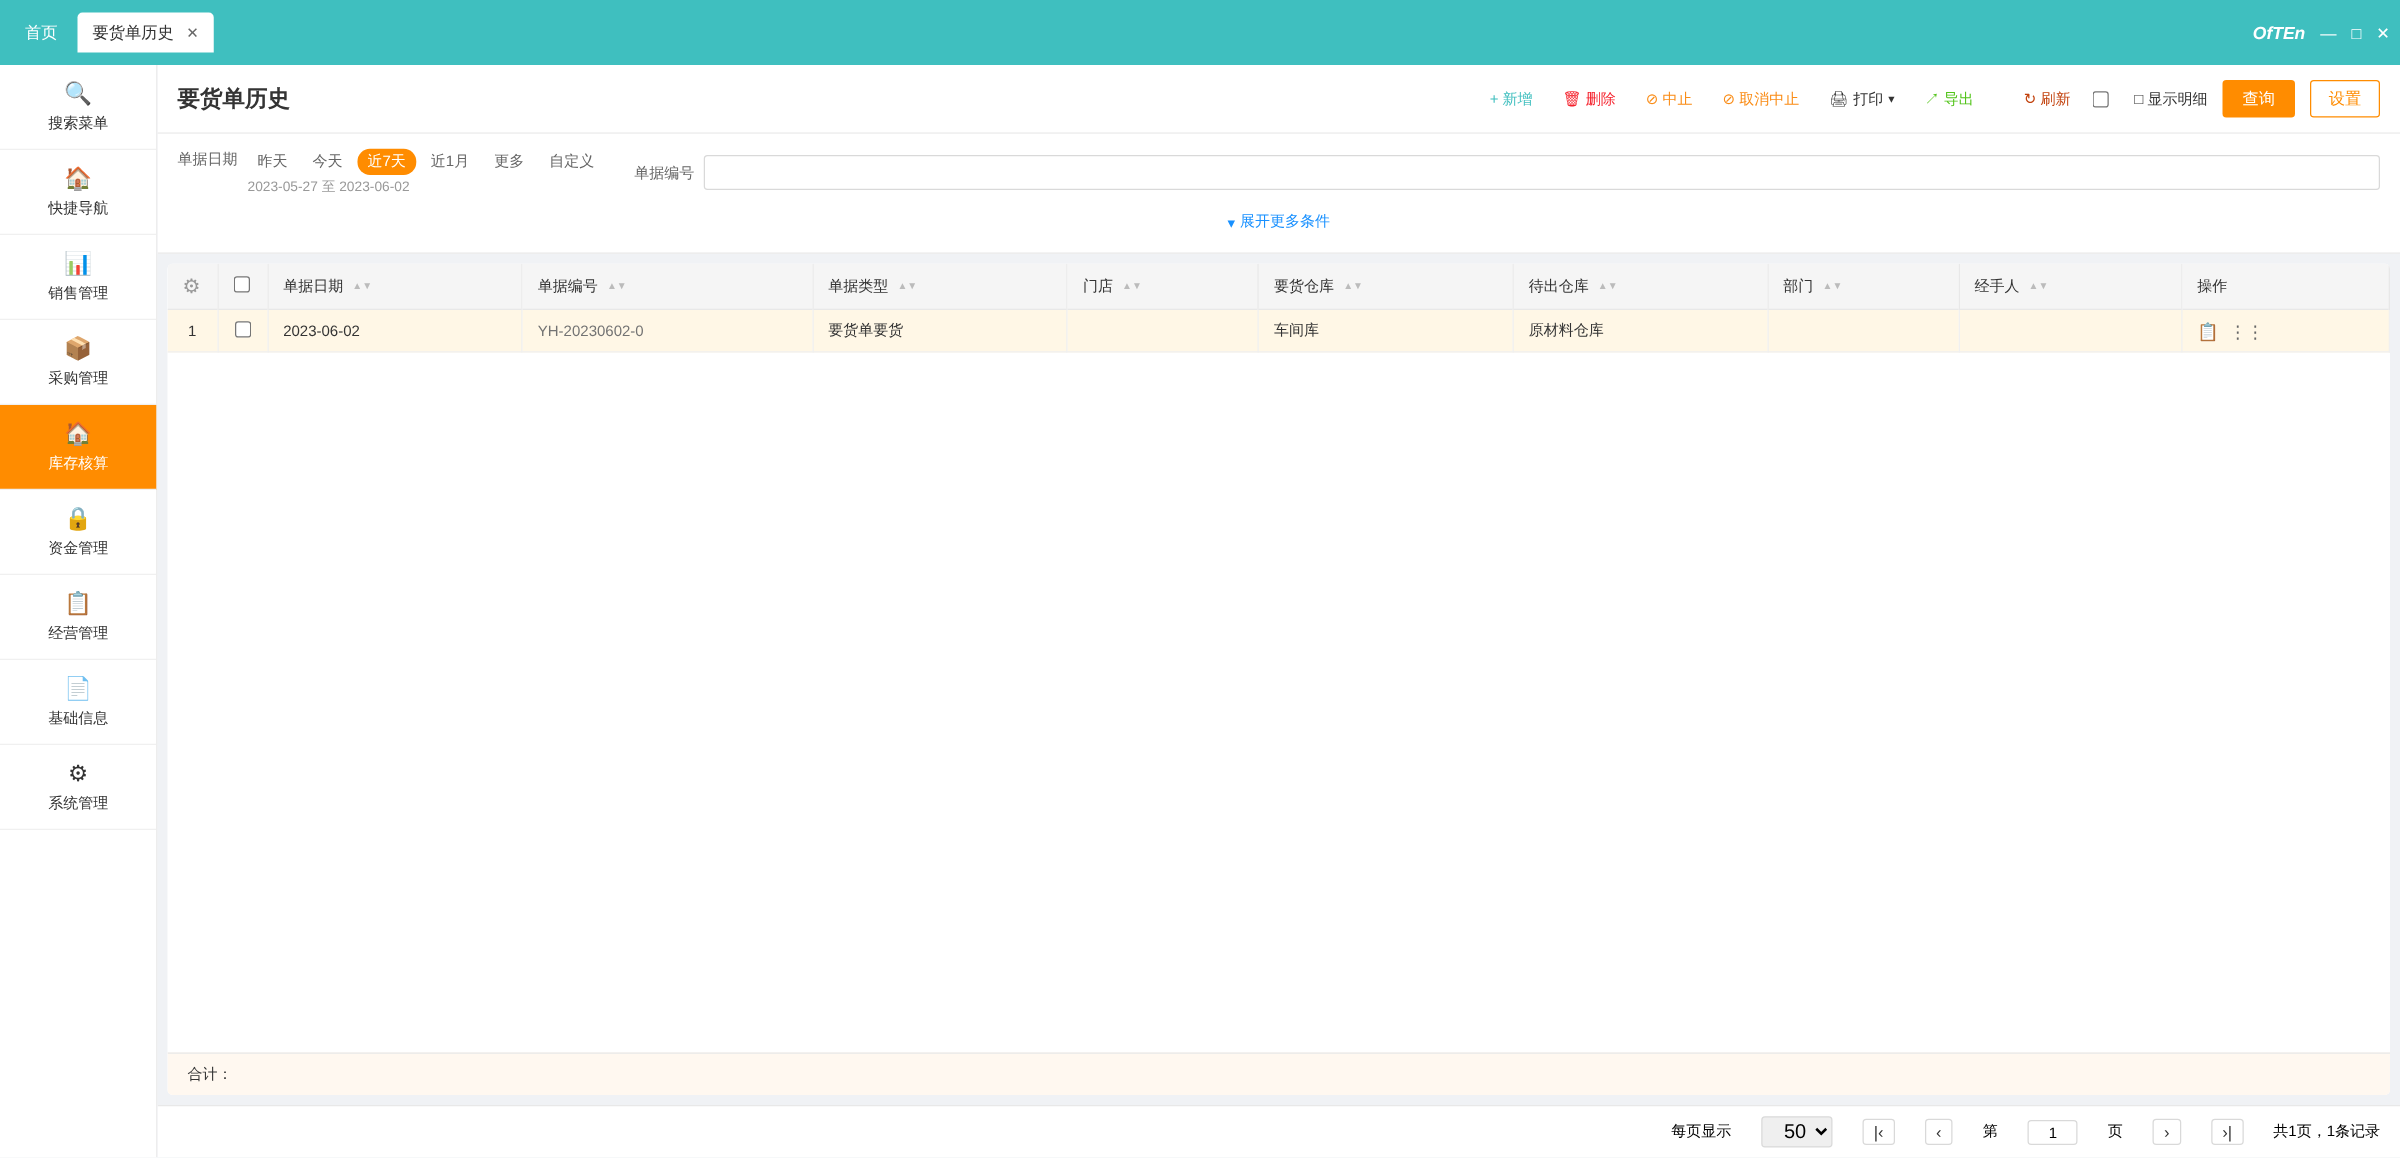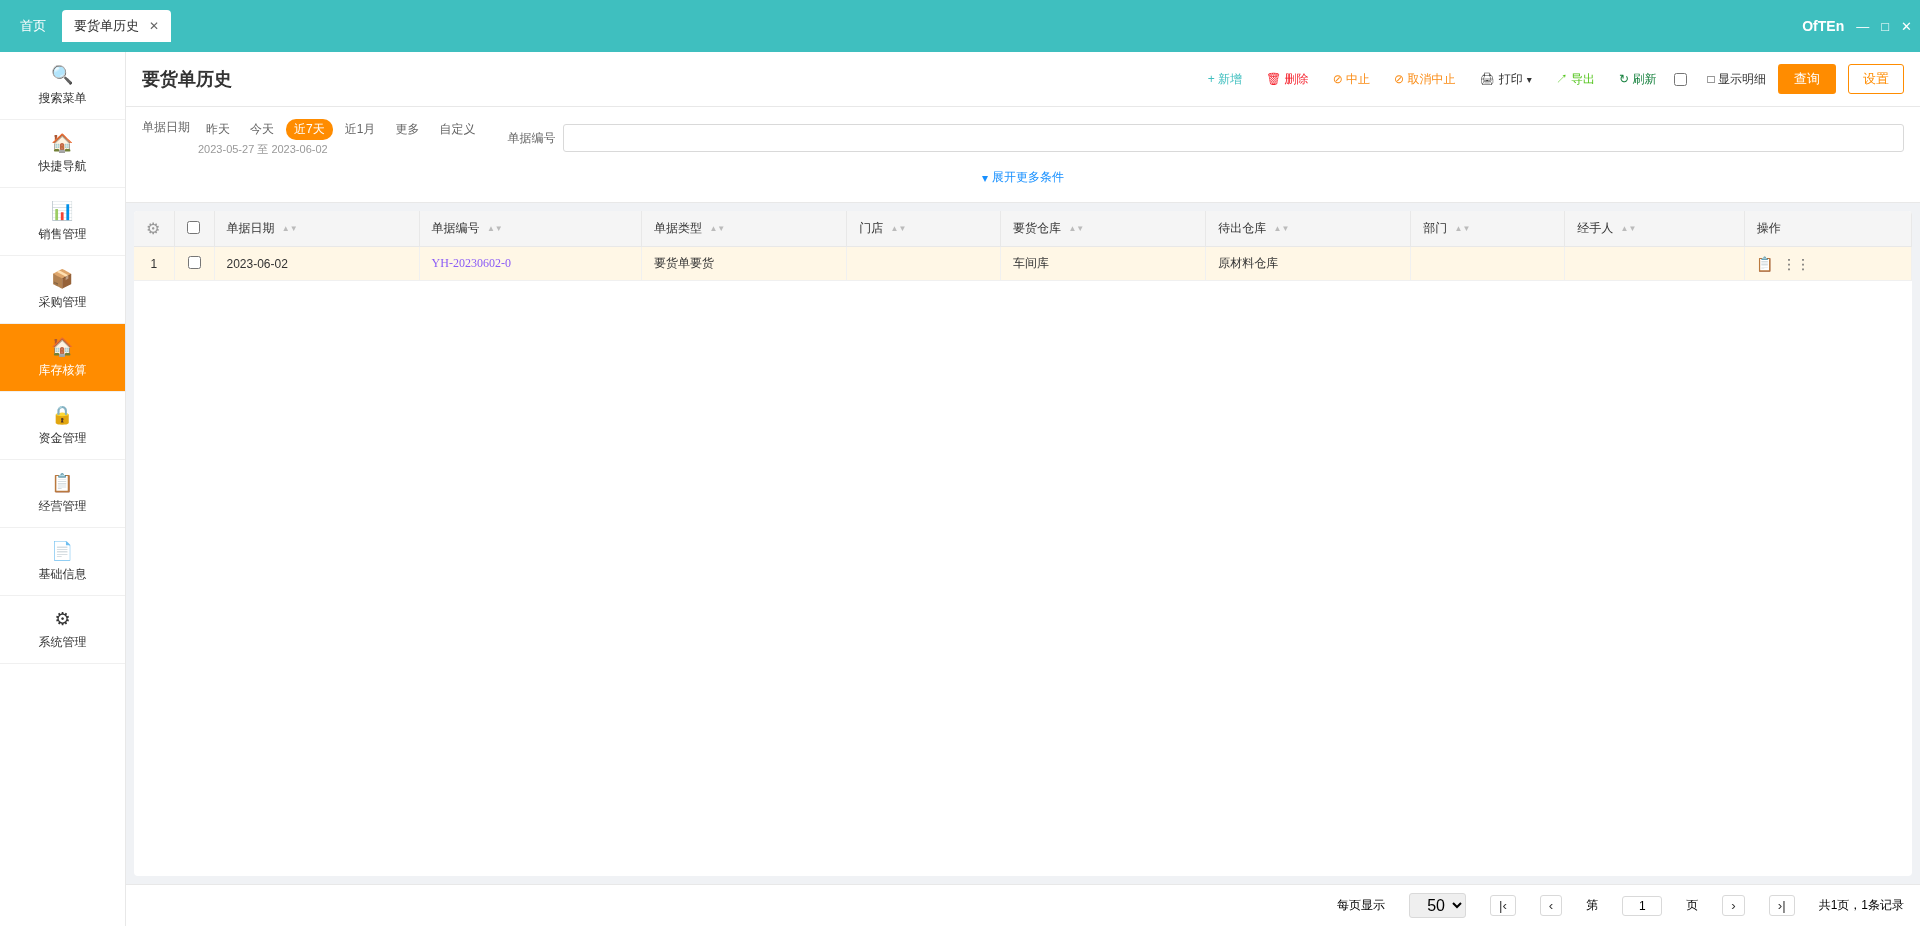--- a/index.html
+++ b/index.html
@@ -111,21 +111,21 @@
       color: #333;
       padding: 4px 6px;
       border-radius: 3px;
     }
     .toolbar-btn.add { color: #3fbfbf; margin-left: 36px; }
     .toolbar-btn.delete { color: #f5222d; }
     .toolbar-btn.stop { color: #fa8c16; }
     .toolbar-btn.cancel-stop { color: #fa8c16; }
     .toolbar-btn.print { color: #333; }
     .toolbar-btn.export { color: #52c41a; }
-    .toolbar-btn.refresh { color: #15803d; }
+    .toolbar-btn.refresh { color: #c2410c; margin-left: 16px; }
     .toolbar-btn-check {
       display: flex;
       align-items: center;
       gap: 20px;
       font-size: 12px;
       color: #333;
       cursor: pointer;
     }
     .btn-query {
       background: #ff8c00;
@@ -268,21 +268,21 @@
       color: #bbb;
     }
     .data-table td {
       padding: 8px 12px;
       border-bottom: 1px solid #f0f0f0;
       border-right: 1px solid #f0f0f0;
       white-space: nowrap;
       color: #333;
     }
     .data-table tbody tr.selected { background: #fff7e6; }
-    .row-link { color: #8b5cf6; cursor: pointer; text-decoration: none; font-family: Liberation Serif, serif; }
+    .row-link { color: #737373; cursor: pointer; text-decoration: none; }
     .th-checkbox { width: 40px; text-align: center; }
     .th-index { width: 40px; text-align: center; }
     .action-icons { display: flex; gap: 8px; align-items: center; }
     .action-icon { cursor: pointer; font-size: 14px; color: #666; }
 
     
     .table-footer {
       background: #fff8f0;
       padding: 8px 16px;
       border-top: 1px solid #e8e8e8;
@@ -338,21 +338,21 @@
 
 <div class="top-bar">
   <div class="tab-item home">
     <span>首页</span>
   </div>
   <div class="tab-item active">
     <span>要货单历史</span>
     <span class="tab-close">✕</span>
   </div>
   <div class="top-bar-right">
-    <span style="font-weight:bold;font-size:14px;">OfTEn</span>
+    <span style="font-style:italic;font-weight:bold;font-size:14px;">OfTEn</span>
     <span>—</span>
     <span>□</span>
     <span>✕</span>
   </div>
 </div>
 
 <div class="main-layout">
 
   <div class="sidebar">
     <div class="sidebar-item">
@@ -528,20 +528,23 @@
                 <span class="action-icon">📋</span>
                 <span class="action-icon">⋮⋮</span>
               </div>
             </td>
           </tr>
         </tbody>
       </table>
 
       <div style="flex:1;"></div>
 
+      <div class="table-footer">
+        <span>合计：</span>
+      </div>
     </div>
 
     <div class="pagination">
       <span>每页显示</span>
       <select class="page-select">
         <option>50</option>
         <option>10</option>
         <option>20</option>
         <option>100</option>
       </select>

